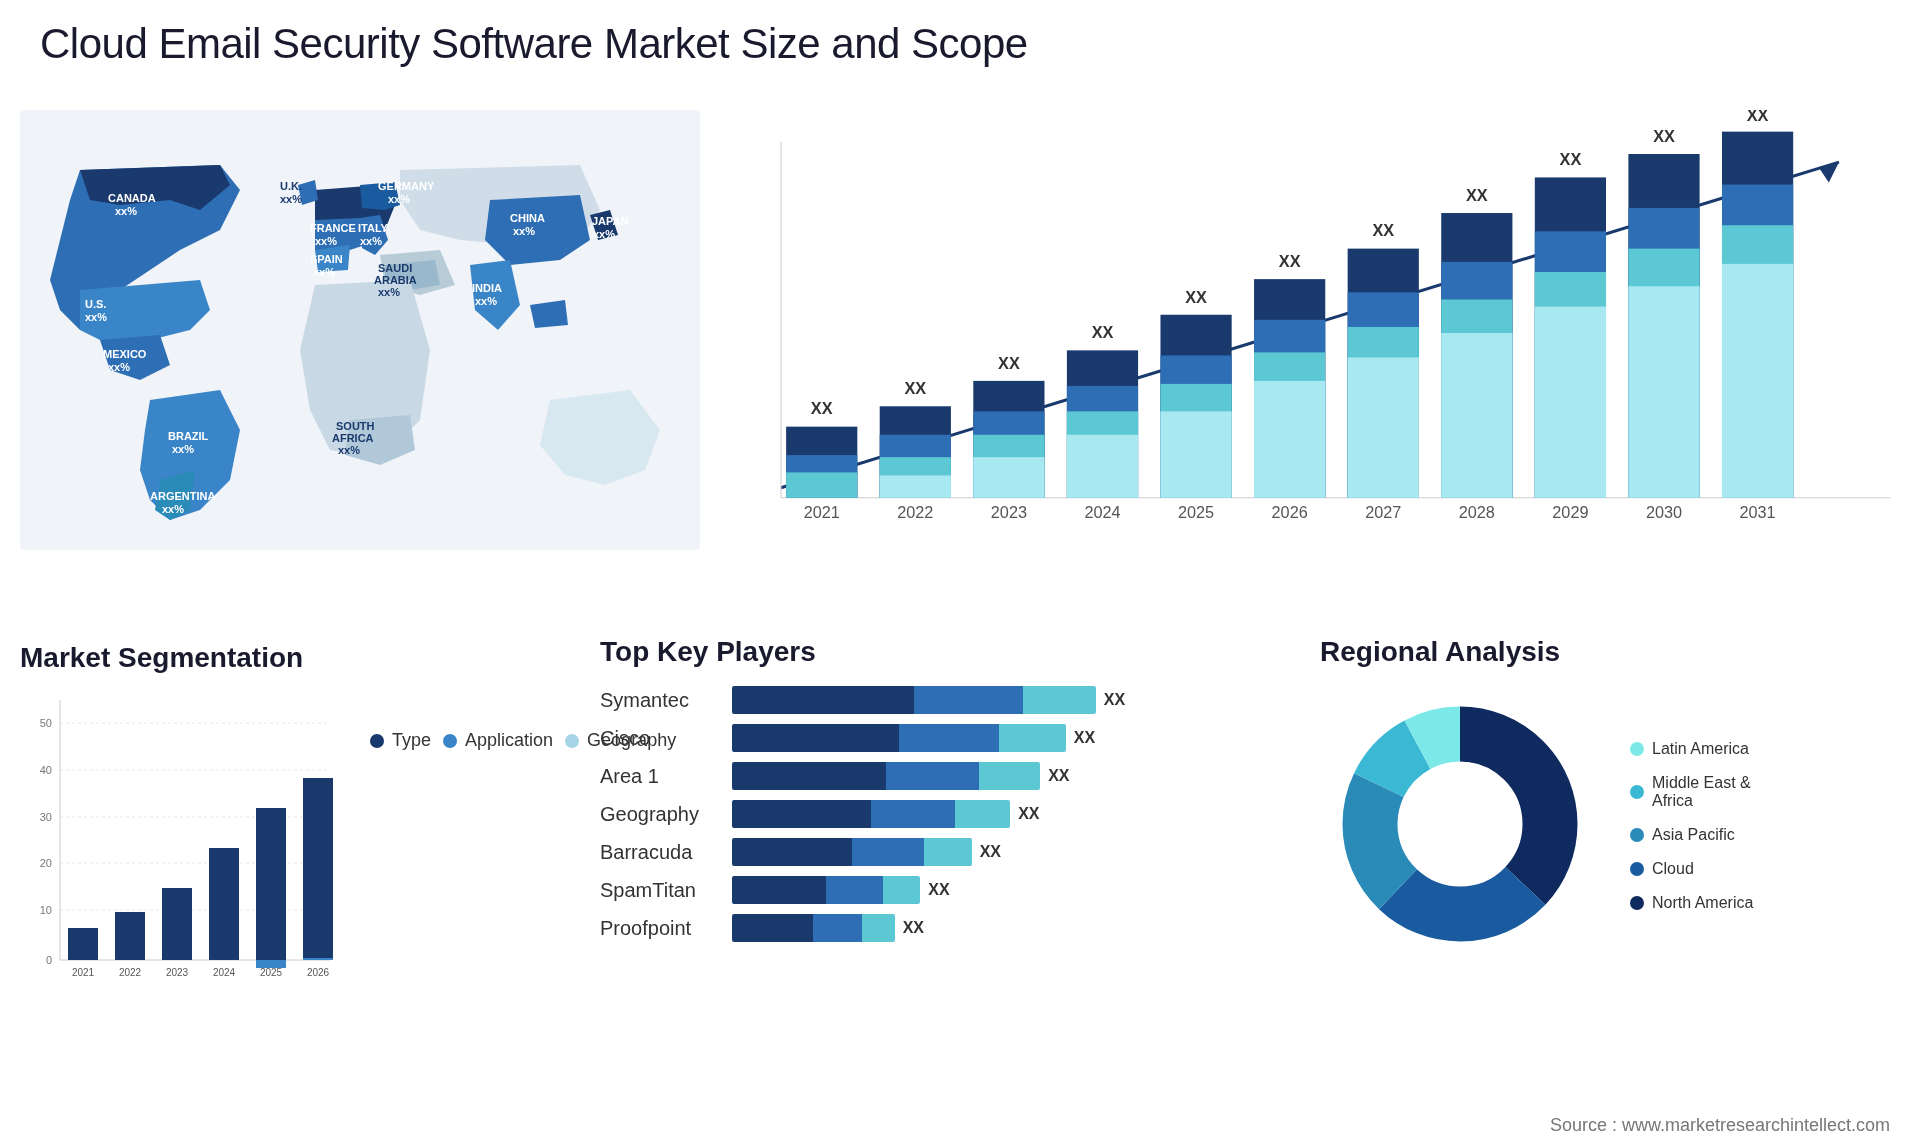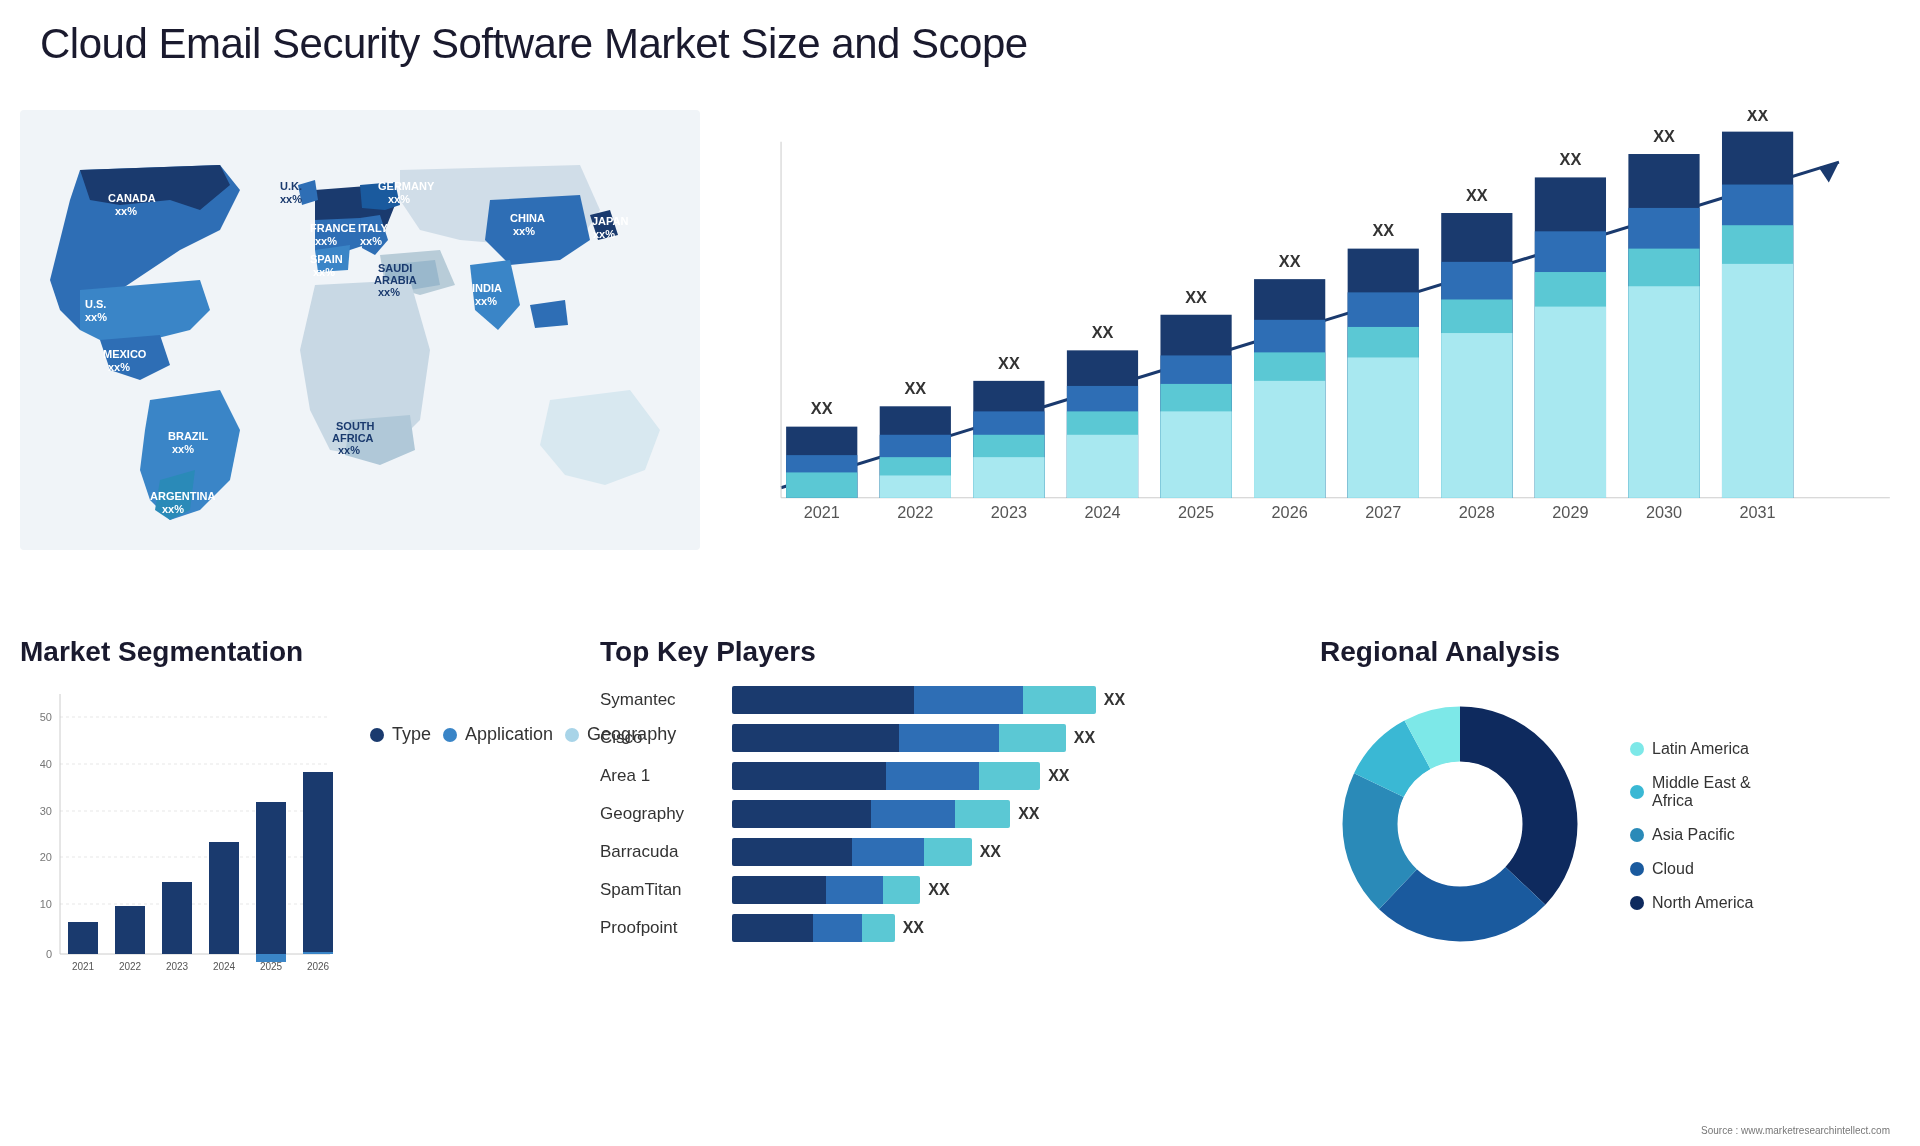--- a/index.html
+++ b/index.html
@@ -61,21 +61,21 @@
       position: absolute;
       top: 110px;
       left: 720px;
       right: 20px;
       height: 440px;
     }
 
     
     .bottom-left {
       position: absolute;
-      bottom: 30px;
+      bottom: 24px;
       left: 20px;
       width: 560px;
       height: 480px;
     }
     .bottom-middle {
       position: absolute;
       bottom: 30px;
       left: 600px;
       width: 560px;
       height: 480px;
@@ -138,21 +138,21 @@
       flex-direction: column;
       gap: 6px;
       width: 100%;
     }
     .player-row {
       display: flex;
       align-items: center;
       gap: 12px;
     }
     .player-name {
-      font-size: 17px;
+      font-size: 20px;
       color: #333;
       width: 120px;
       flex-shrink: 0;
     }
     .player-bar-wrap {
       flex: 1;
       height: 32px;
       position: relative;
       display: flex;
       align-items: center;
@@ -198,21 +198,21 @@
       width: 14px;
       height: 14px;
       border-radius: 50%;
       flex-shrink: 0;
     }
 
     .source-text {
       position: absolute;
       bottom: 10px;
       right: 30px;
-      font-size: 10px;
+      font-size: 18px;
       color: #777;
       margin-top: 42px;
     }
 
     
     .map-label {
       font-size: 11px;
       font-weight: 700;
       fill: white;
     }

